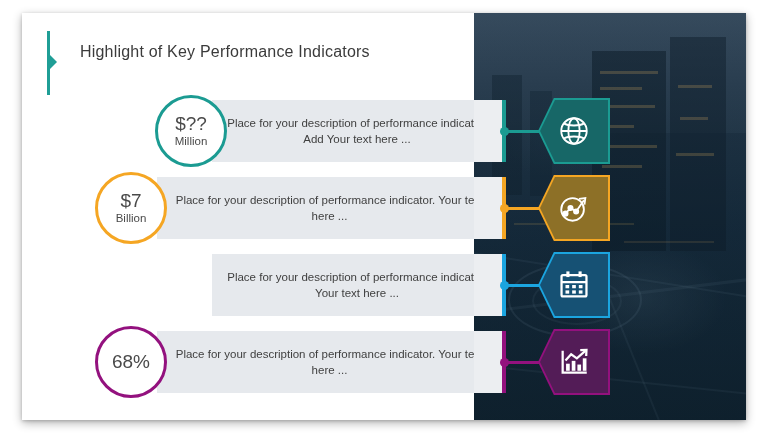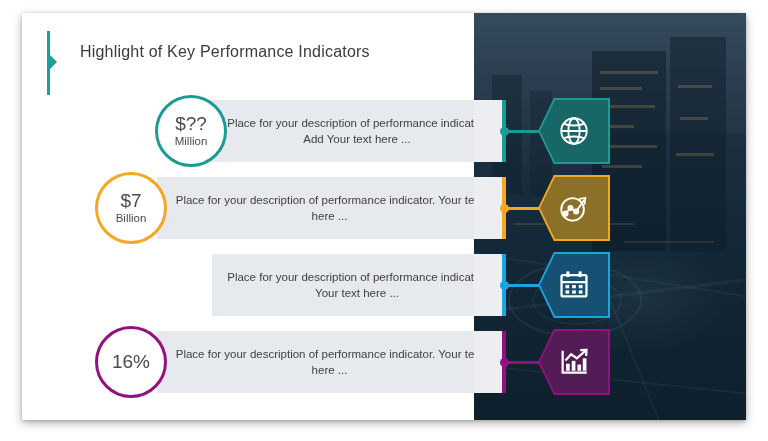--- a/index.html
+++ b/index.html
@@ -211,21 +211,21 @@
 
     <div class="row" style="left:0;top:318px;width:724px;">
       <div class="panel" style="left:135px;width:345px;">
         <div class="ptxt nowrap">Place for your description of performance indicator. Your text here ...</div>
       </div>
       <div class="panel" style="left:452px;width:30px;background:#eceef1;"></div>
       <div class="vbar" style="left:480px;background:#93117e;"></div>
       <div class="dot" style="left:478px;background:#93117e;"></div>
       <div class="lead" style="left:484px;width:36px;background:#93117e;"></div>
       <div class="circ" style="left:73px;border-color:#93117e;">
-        <div class="big">16%</div>
+        <div class="big">68%</div>
         <div class="sub"></div>
       </div>
       <div class="badge" style="left:516px;top:-2px;background:#93117e;">
         <div class="inner" style="background:rgba(70,30,78,.82);"></div>
         <svg width="34" height="34" viewBox="0 0 24 24">
           <polyline points="4,4 4,19.5 21,19.5" fill="none" stroke="#fff" stroke-width="1.6"></polyline>
           <g fill="#fff">
             <rect x="6.4" y="13.2" width="2.6" height="5"></rect>
             <rect x="10.4" y="11.2" width="2.6" height="7"></rect>
             <rect x="14.4" y="13.8" width="2.6" height="4.4"></rect>

